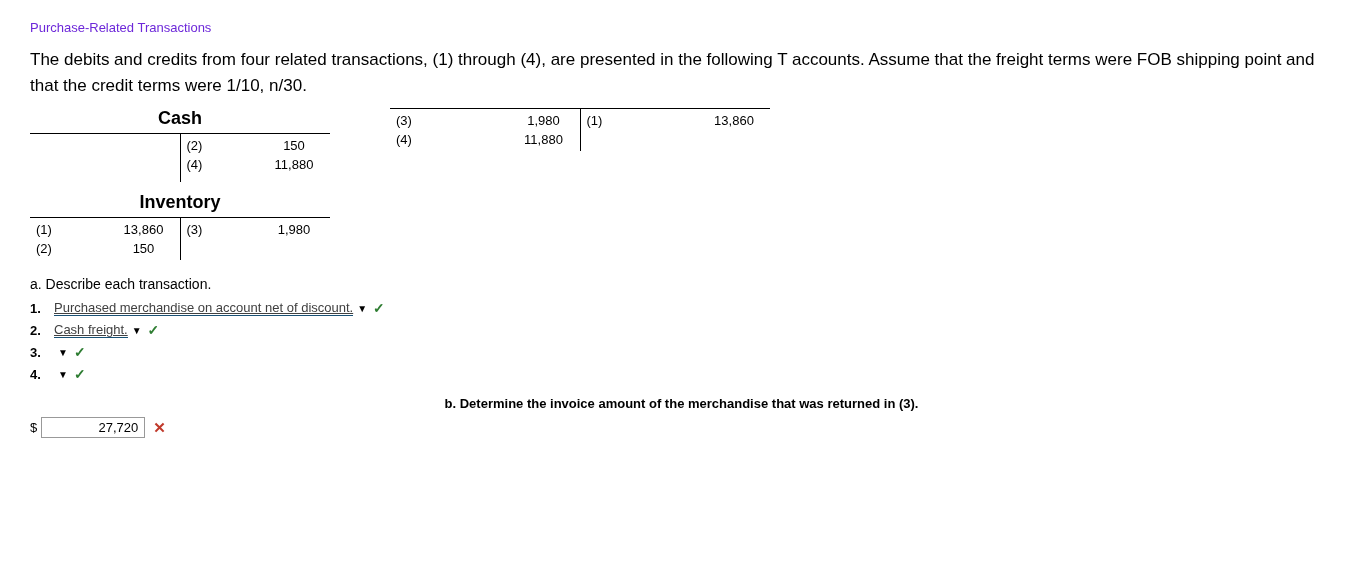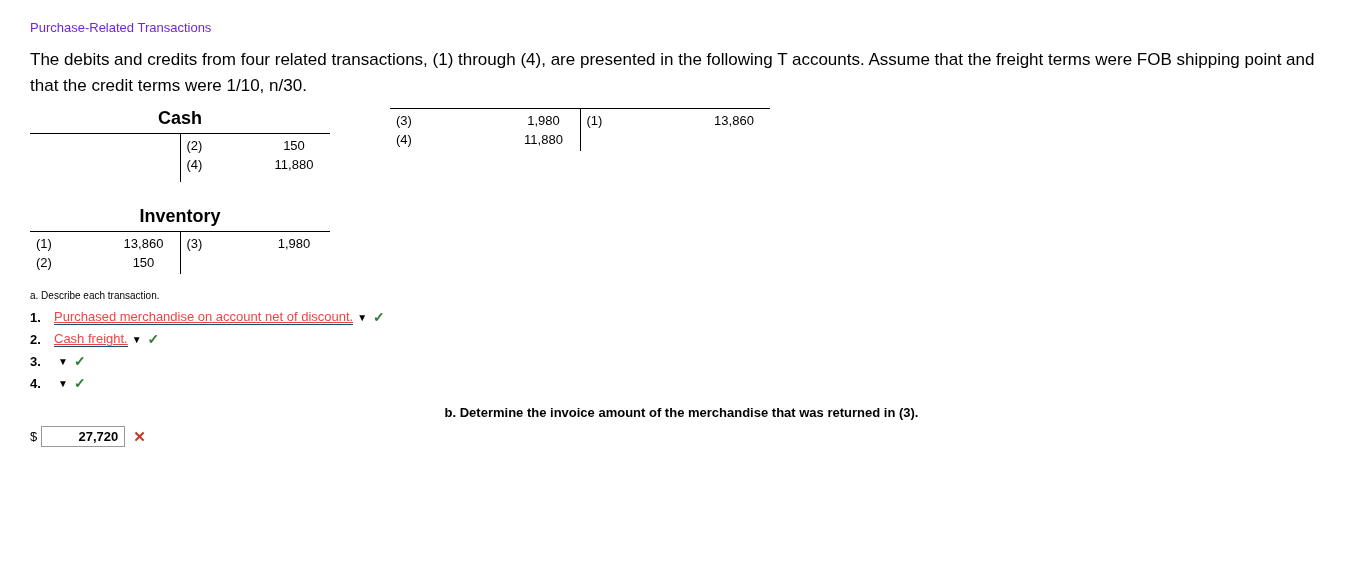--- a/index.html
+++ b/index.html
@@ -52,37 +52,37 @@
     .t-row {
       display: flex;
       justify-content: space-between;
       padding: 2px 0;
       font-size: 13px;
     }
     .t-row .label { }
     .t-row .value { text-align: center; min-width: 60px; }
 
     .section-label {
-      font-size: 10px;
+      font-size: 14px;
       margin-bottom: 8px;
       margin-top: 6px;
     }
     .transaction-item {
       display: flex;
       align-items: center;
       margin-bottom: 6px;
       font-size: 13px;
     }
     .transaction-num {
       font-weight: bold;
       margin-right: 6px;
       min-width: 18px;
     }
     .transaction-answer {
-      color: #ef4444;
+      color: #404040;
       text-decoration: underline;
       border-bottom: 1px solid #1a5276;
       cursor: pointer;
     }
     .dropdown-arrow {
       display: inline-block;
       margin-left: 4px;
       font-size: 10px;
       cursor: pointer;
       color: #000;
@@ -105,24 +105,23 @@
       margin-top: 6px;
     }
     .dollar-sign {
       margin-right: 4px;
       font-size: 13px;
     }
     .answer-input {
       border: 1px solid #999;
       font-size: 13px;
       padding: 2px 6px;
-      width: 84px;
+      width: 104px;
       text-align: right;
       outline: none;
-      font-weight: bold;
     }
     .wrong-mark {
       color: #c0392b;
       font-weight: bold;
       margin-left: 8px;
       font-size: 15px;
     }
     .inventory-section {
       margin-top: 8px;
     }
@@ -148,21 +147,21 @@
           <span class="value">150</span>
         </div>
         <div class="t-row">
           <span class="label">(4)</span>
           <span class="value">11,880</span>
         </div>
       </div>
     </div>
 
     <div class="inventory-section">
-      <div class="t-account-title" style="margin-top:24px;">Inventory</div>
+      <div class="t-account-title" style="margin-top:10px;">Inventory</div>
       <div class="t-account-body">
         <div class="t-account-left">
           <div class="t-row">
             <span class="label">(1)</span>
             <span class="value">13,860</span>
           </div>
           <div class="t-row">
             <span class="label">(2)</span>
             <span class="value">150</span>
           </div>

